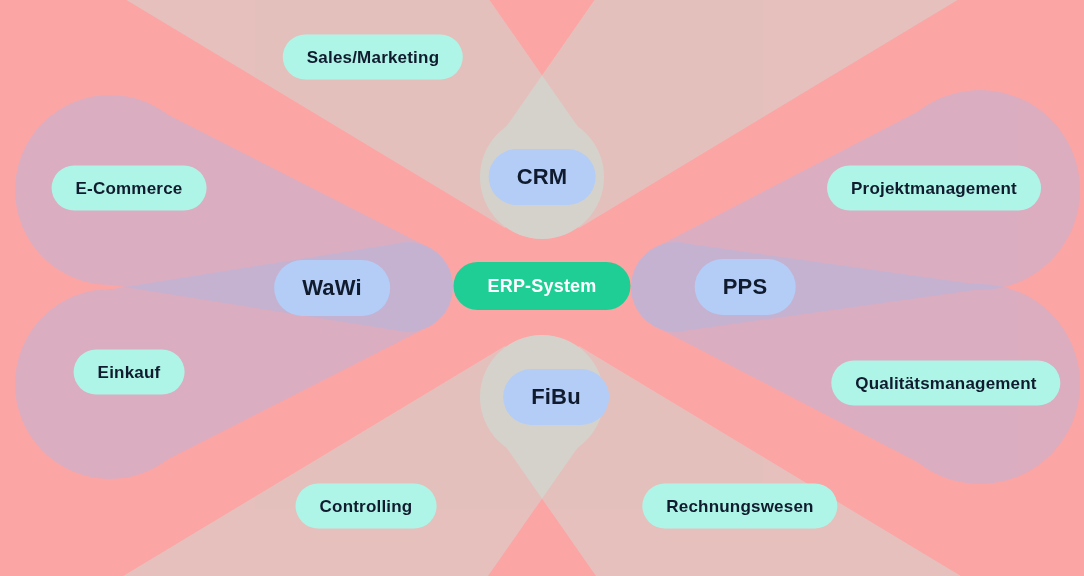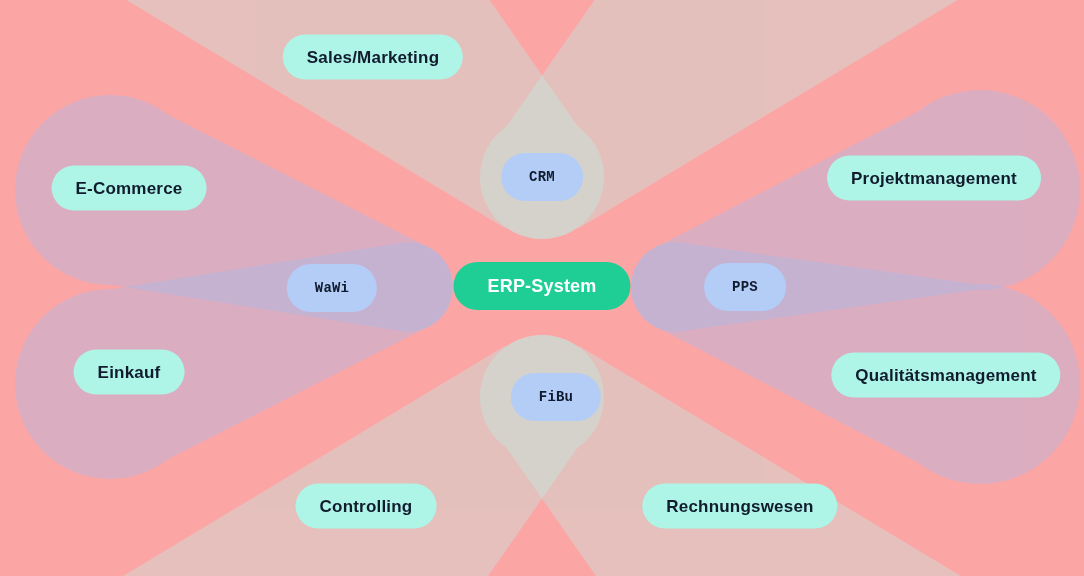--- a/index.html
+++ b/index.html
@@ -25,24 +25,23 @@
     text-align:center;
   }
   .pill.module{
     background:#aef5e7;
     font-size:17px;
     padding:14px 24px;
     border-radius:24px;
   }
   .pill.inner{
     background:#b3cdf7;
-    font-size:14px;
+    font-size:22px;
     padding:17px 28px;
     border-radius:28px;
-    font-family:Liberation Mono, monospace;
   }
   .pill.center{
     background:#1fce95;
     color:#ffffff;
     font-size:18px;
     padding:15px 34px;
     border-radius:29px;
   }
 </style>
 </head>
@@ -86,23 +85,23 @@
     </g>
     <g class="ray ray-blue">
       <circle cx="676" cy="287" r="45"></circle>
       <circle cx="980" cy="384" r="100"></circle>
       <polygon points="690,244 1010,289 950,479 662,330"></polygon>
     </g>
   </svg>
 
   <div class="pill module" style="left:373px;top:57px">Sales/Marketing</div>
   <div class="pill module" style="left:129px;top:188px">E-Commerce</div>
-  <div class="pill module" style="left:934px;top:178px">Projektmanagement</div>
+  <div class="pill module" style="left:934px;top:188px">Projektmanagement</div>
   <div class="pill module" style="left:129px;top:372px">Einkauf</div>
-  <div class="pill module" style="left:946px;top:375px">Qualitätsmanagement</div>
+  <div class="pill module" style="left:946px;top:383px">Qualitätsmanagement</div>
   <div class="pill module" style="left:366px;top:506px">Controlling</div>
   <div class="pill module" style="left:740px;top:506px">Rechnungswesen</div>
 
   <div class="pill inner" style="left:542px;top:177px">CRM</div>
   <div class="pill inner" style="left:332px;top:288px">WaWi</div>
   <div class="pill inner" style="left:745px;top:287px">PPS</div>
   <div class="pill inner" style="left:556px;top:397px">FiBu</div>
 
   <div class="pill center" style="left:542px;top:286px">ERP-System</div>
 

